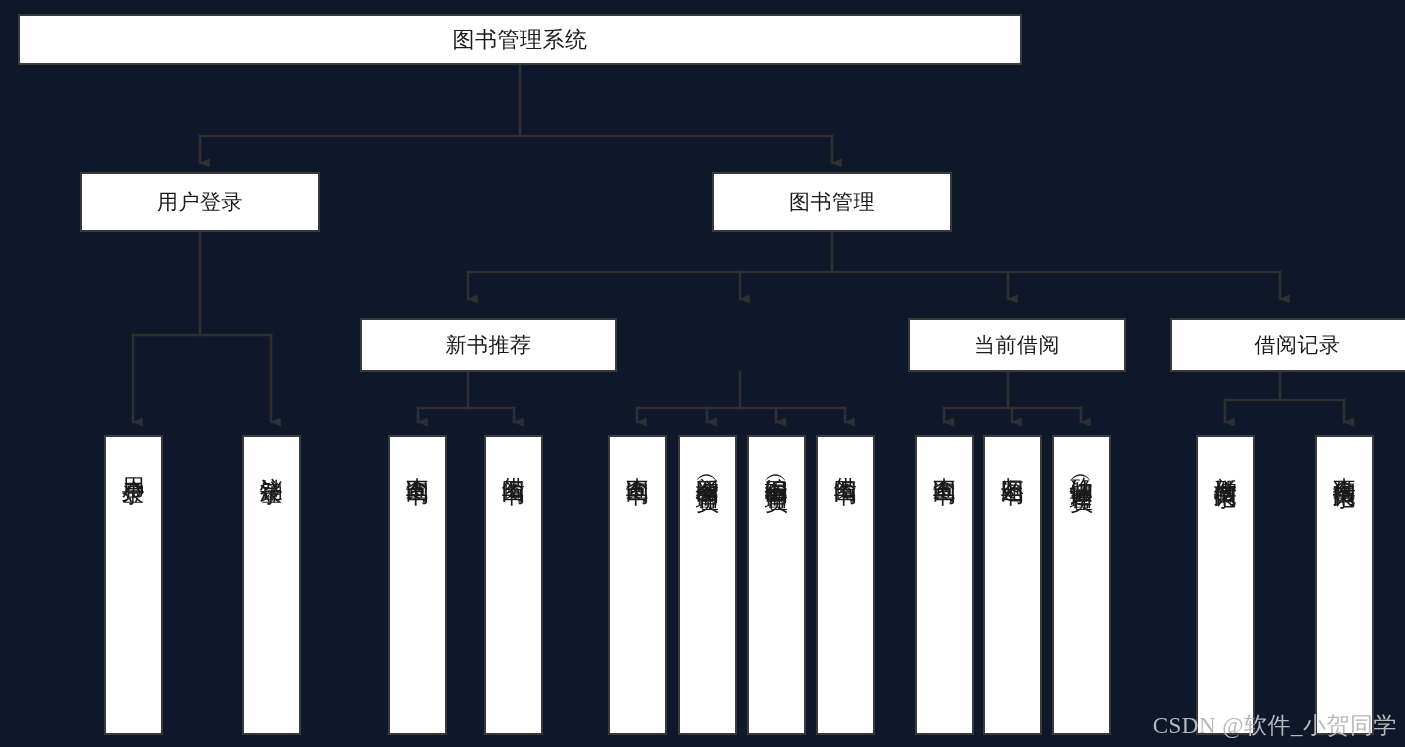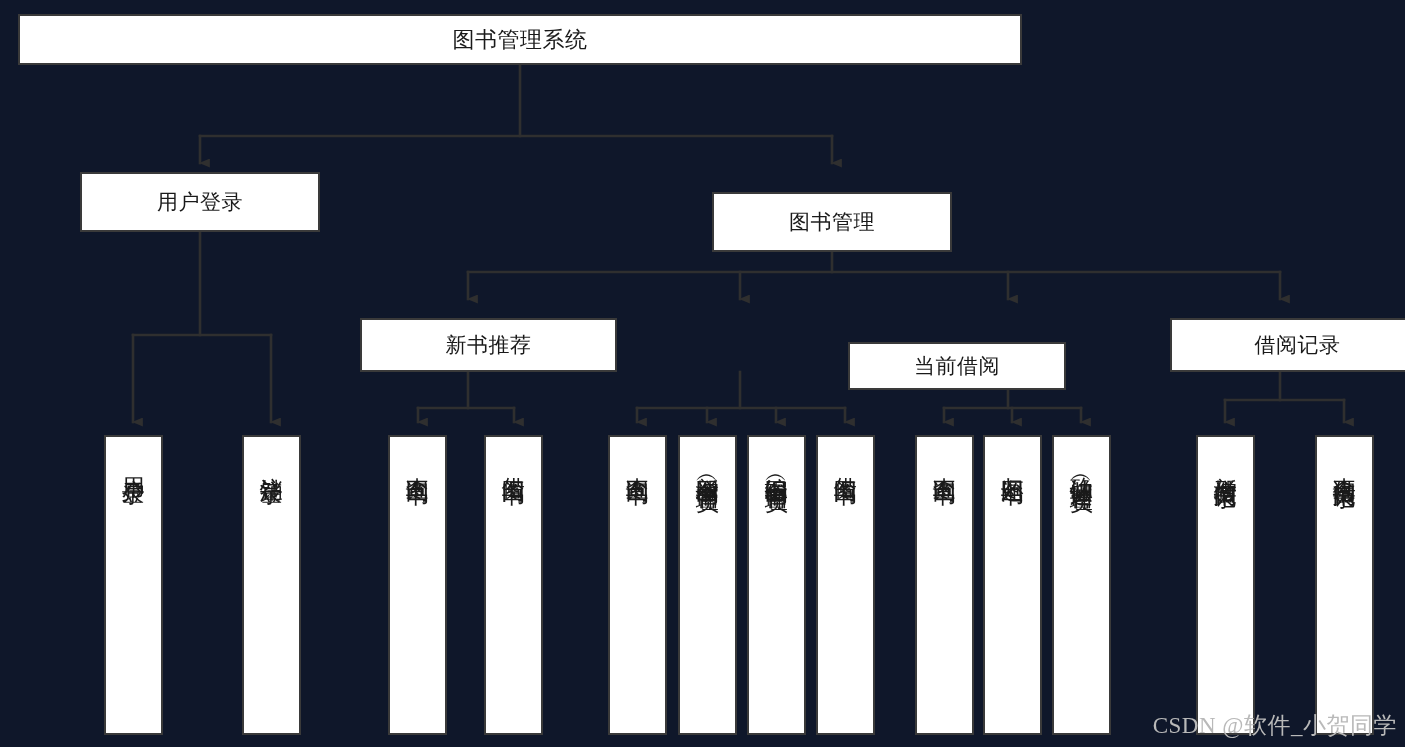--- a/index.html
+++ b/index.html
@@ -132,28 +132,28 @@
     </g>
   </svg>
 
   <div class="node h root" style="left:18px; top:14px; width:1004px; height:51px;">
     <span class="label">图书管理系统</span>
   </div>
 
   <div class="node h" style="left:80px; top:172px; width:240px; height:60px;">
     <span class="label">用户登录</span>
   </div>
-  <div class="node h" style="left:712px; top:172px; width:240px; height:60px;margin-top:20px;">
+  <div class="node h" style="left:712px; top:172px; width:240px; height:60px;">
     <span class="label">图书管理</span>
   </div>
 
   <div class="node h" style="left:360px; top:318px; width:257px; height:54px;">
     <span class="label">新书推荐</span>
   </div>
-  <div class="node h" style="left:848px; top:318px; width:218px; height:48px;margin-top:24px;">
+  <div class="node h" style="left:908px; top:318px; width:218px; height:54px;">
     <span class="label">当前借阅</span>
   </div>
   <div class="node h" style="left:1170px; top:318px; width:255px; height:54px;">
     <span class="label">借阅记录</span>
   </div>
 
   <div class="node v" style="left:104px; top:435px; width:59px; height:300px;">
     <span class="label">用户登录</span>
   </div>
   <div class="node v" style="left:242px; top:435px; width:59px; height:300px;">

